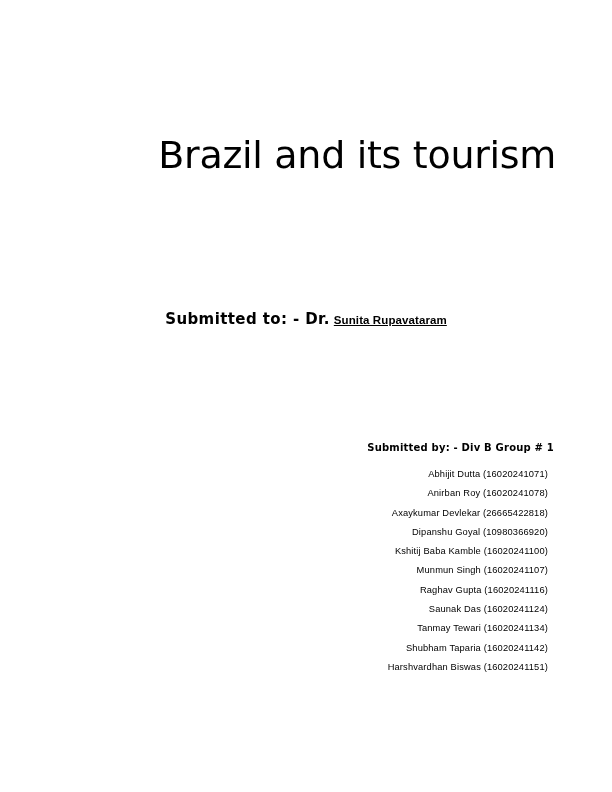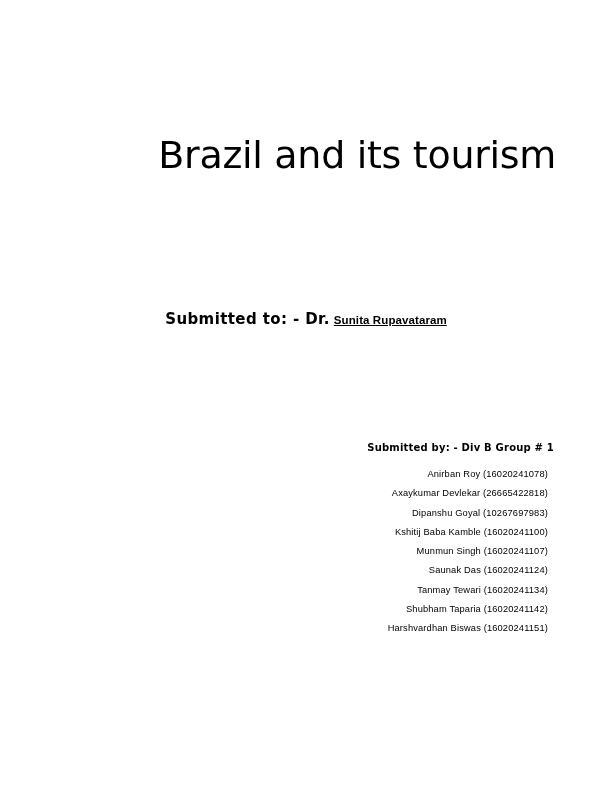--- a/index.html
+++ b/index.html
@@ -102,25 +102,27 @@
     <span>Brazil and its tourism</span><br>
   </h1>
 
   <div class="submitted-to">
     <span class="lead">Submitted to: - Dr.</span><span class="prof">Sunita Rupavataram</span>
   </div>
 
   <div class="submitted-by">
     <div class="submitted-by-heading">Submitted by: - Div B Group # 1</div>
     <ul class="member-list">
+      <li>Abhijit Dutta (16020241071)</li>
       <li>Anirban Roy (16020241078)</li>
       <li>Axaykumar Devlekar (26665422818)</li>
-      <li>Dipanshu Goyal (10267697983)</li>
+      <li>Dipanshu Goyal (10980366920)</li>
       <li>Kshitij Baba Kamble (16020241100)</li>
       <li>Munmun Singh (16020241107)</li>
+      <li>Raghav Gupta (16020241116)</li>
       <li>Saunak Das (16020241124)</li>
       <li>Tanmay Tewari (16020241134)</li>
       <li>Shubham Taparia (16020241142)</li>
       <li>Harshvardhan Biswas (16020241151)</li>
     </ul>
   </div>
 
 </div>
 
 </body></html>

